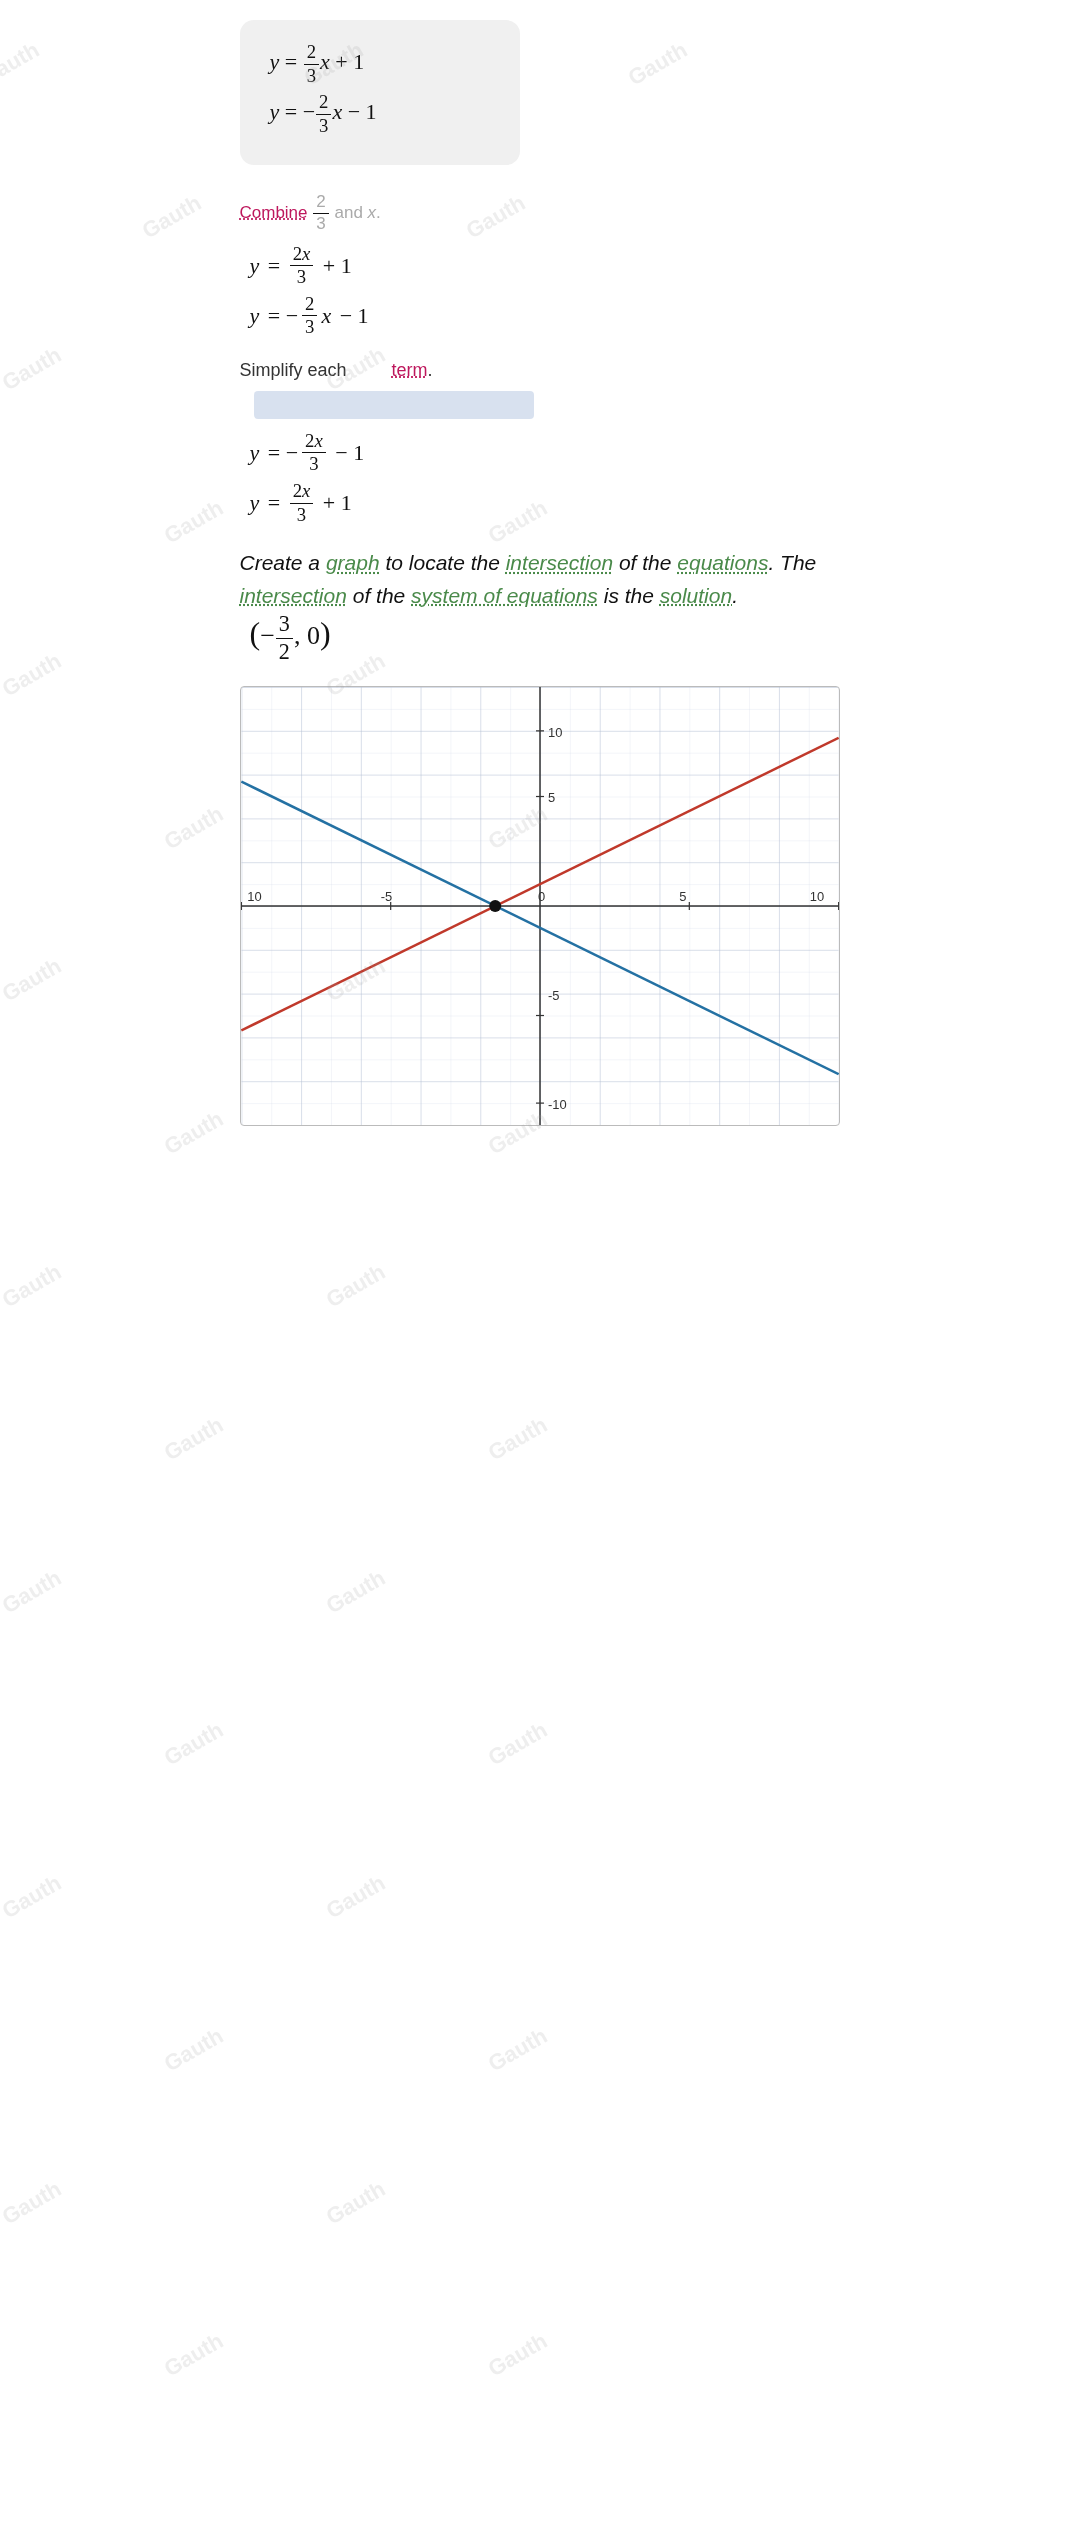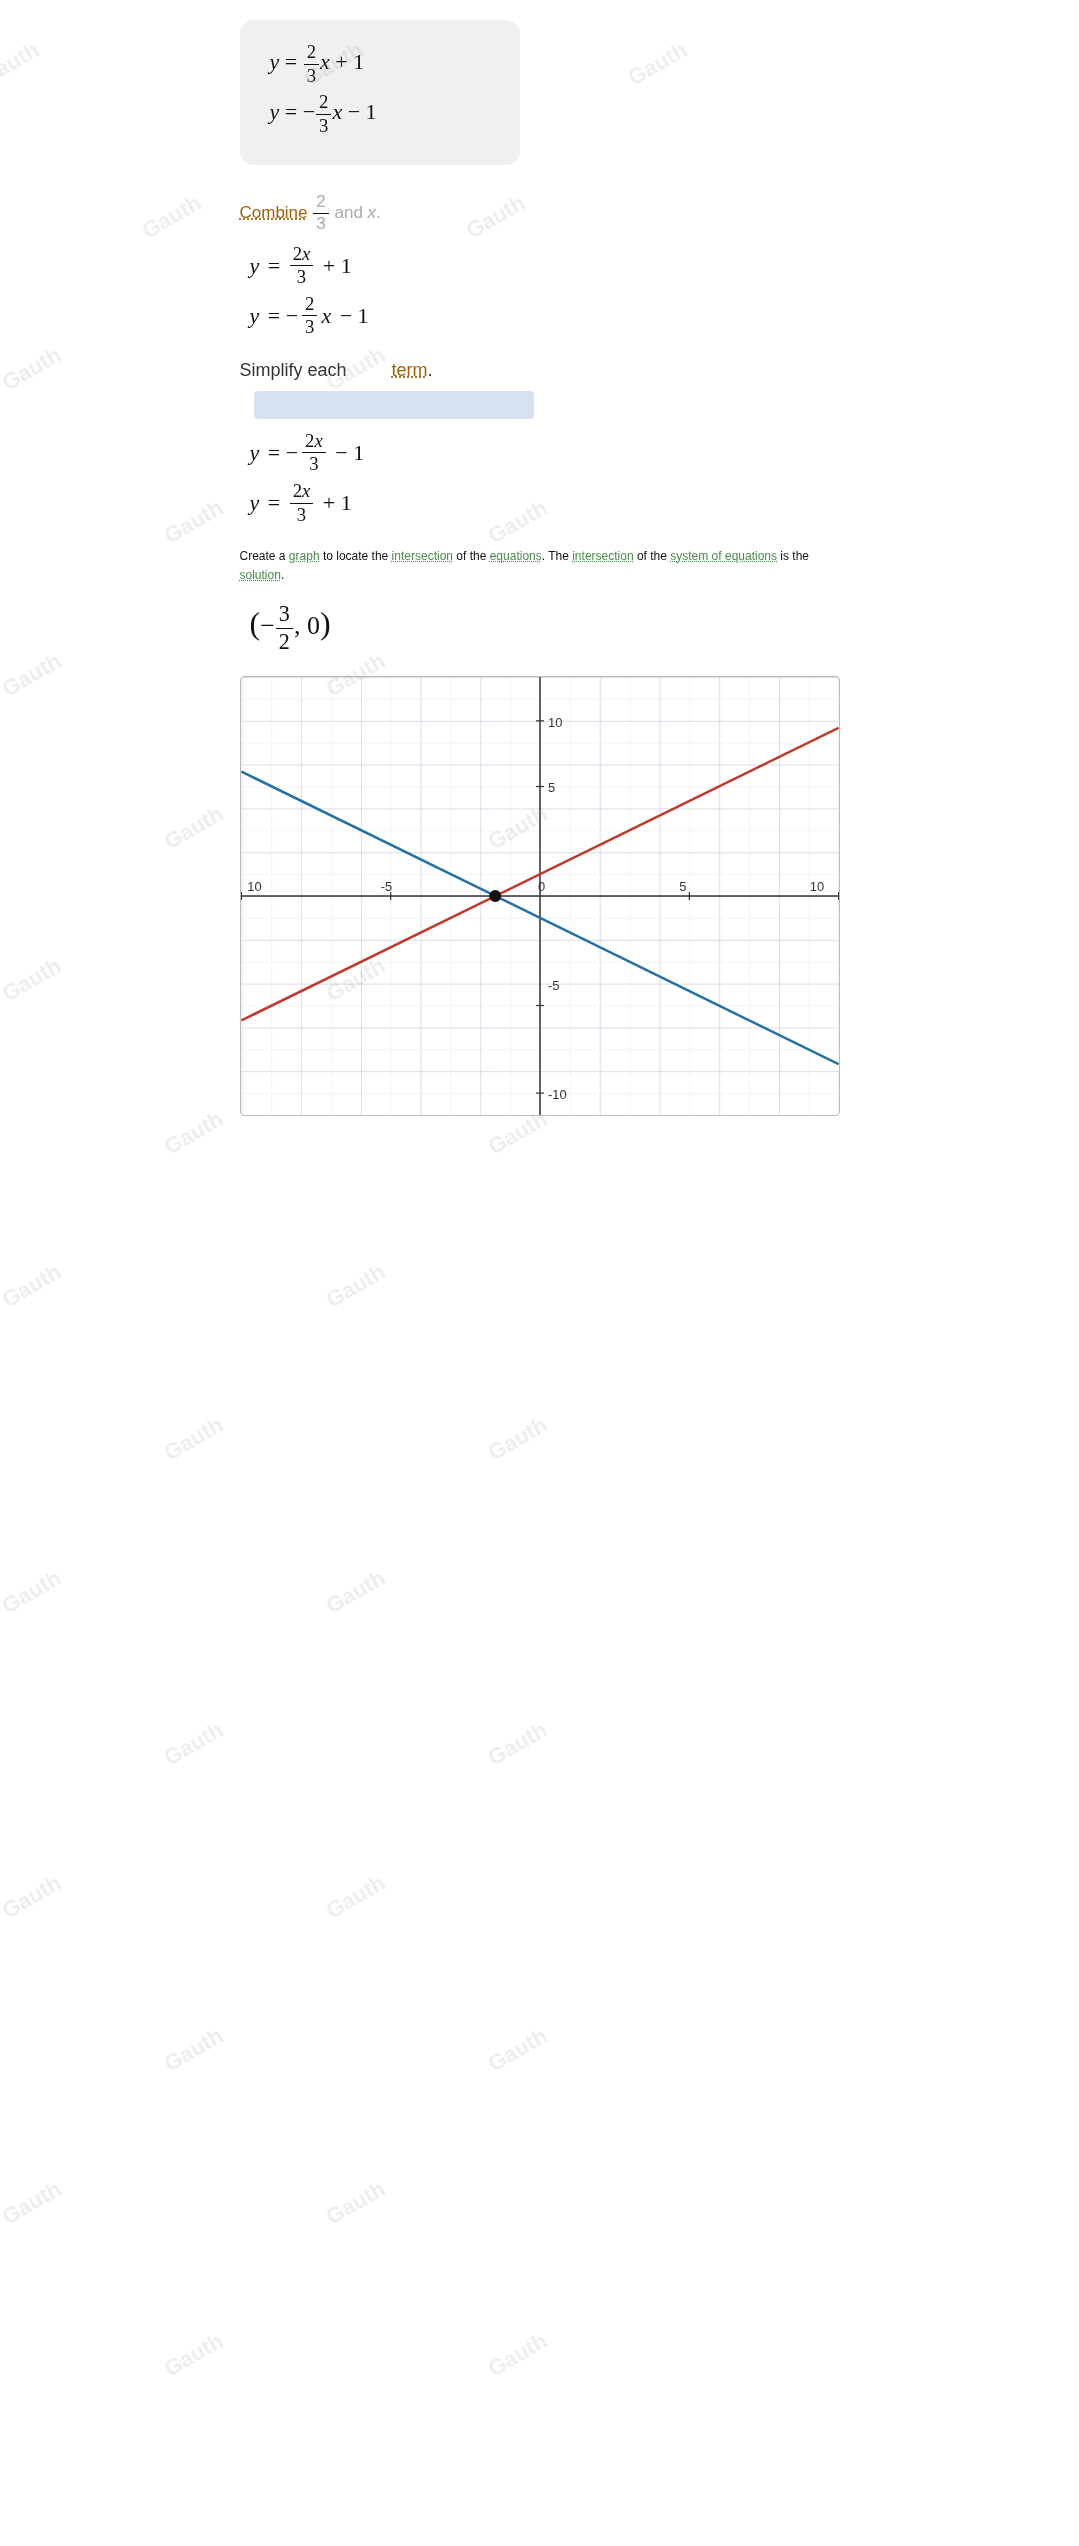--- a/index.html
+++ b/index.html
@@ -52,39 +52,39 @@
     
     .step {
       margin-bottom: 22px;
     }
     .step-label {
       color: #aaa;
       font-size: 17px;
       font-family: Arial, sans-serif;
       margin-bottom: 10px;
     }
-    .step-label u { text-decoration: underline dotted; color: #a16207; }
+    .step-label u { text-decoration: underline dotted; color: #be185d; }
 
     
     .blurred-bar {
       background: #c8d4e8;
       border-radius: 4px;
       height: 28px;
       width: 280px;
       margin: 8px 0 8px 14px;
       opacity: 0.7;
     }
 
     
     .para {
       font-family: Arial, sans-serif;
-      font-size: 12px;
+      font-size: 21px;
       color: #111;
-      margin-bottom: 18px;
       line-height: 1.55;
+      font-style: italic;
     }
     .para .green { color: #4a8a4a; text-decoration: underline dotted; text-decoration-color: #4a8a4a; }
 
     
     .solution-point {
       font-size: 26px;
       margin-bottom: 22px;
       margin-left: 10px;
     }
 

